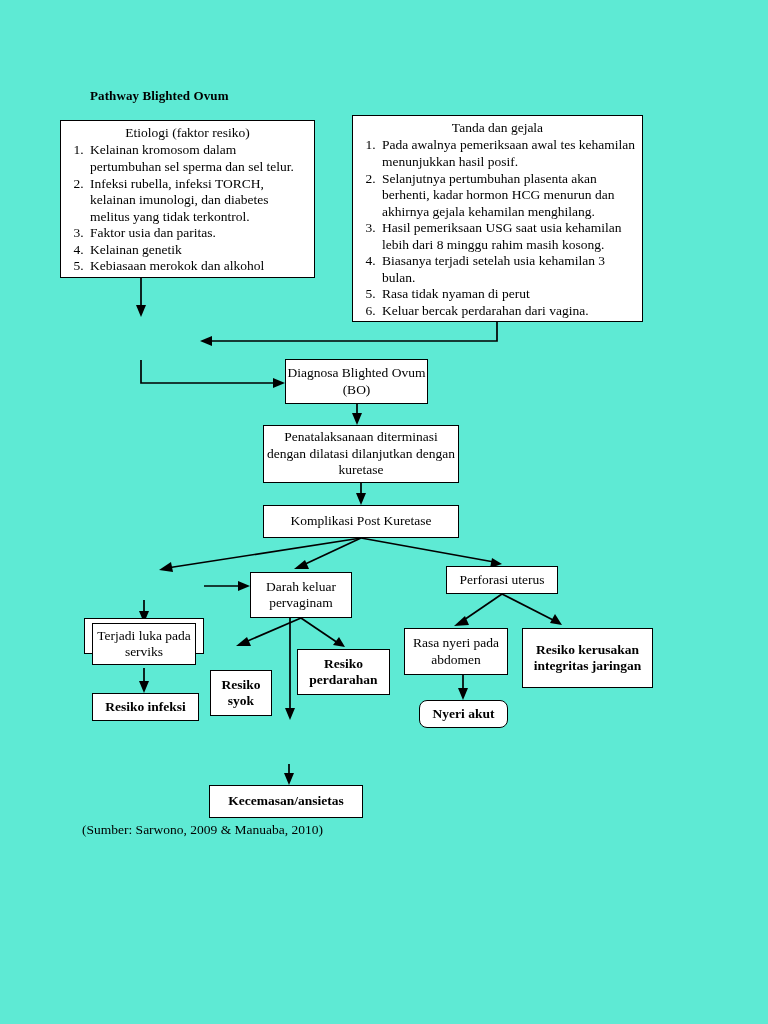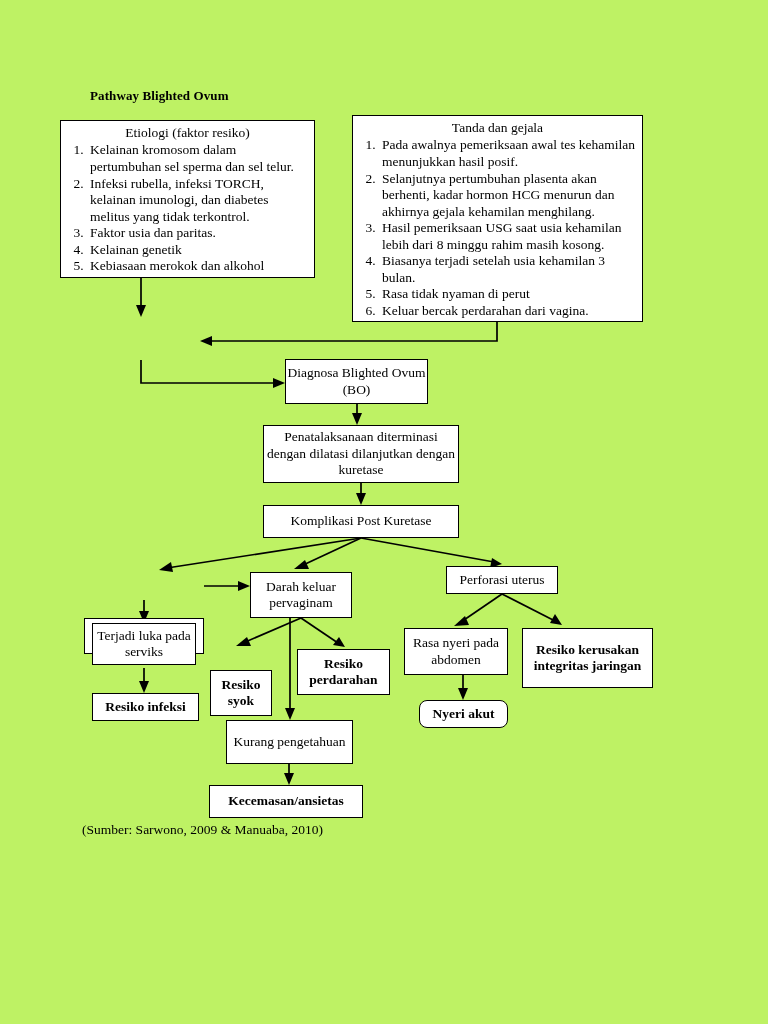--- a/index.html
+++ b/index.html
@@ -5,21 +5,21 @@
 <style>
   html, body {
     margin: 0;
     padding: 0;
     background: #ffffff;
   }
   #page {
     position: relative;
     width: 768px;
     height: 1024px;
-    background: #bef264;
+    background: #5eead4;
     font-family: "Liberation Serif", "DejaVu Serif", serif;
     color: #000000;
     overflow: hidden;
   }
   .node {
     position: absolute;
     box-sizing: border-box;
     border: 1.6px solid #000000;
     background: #ffffff;
     display: flex;
@@ -213,23 +213,20 @@
   </div>
 
   <div class="node b" style="left:92px; top:693px; width:107px; height:28px; font-size:13.5px;">
     <span class="label">Resiko infeksi</span>
   </div>
 
   <div class="node b" style="left:419px; top:700px; width:89px; height:28px; font-size:13.5px;border-radius:8px;">
     <span class="label">Nyeri akut</span>
   </div>
 
-  <div class="node" style="left:226px; top:720px; width:127px; height:44px; font-size:13.5px;">
-    <span class="label">Kurang pengetahuan</span>
-  </div>
 
   <div class="node b" style="left:209px; top:785px; width:154px; height:33px; font-size:13.5px;">
     <span class="label">Kecemasan/ansietas</span>
   </div>
 
   <div class="caption" style="left:82px; top:822px;">(Sumber: Sarwono, 2009 &amp; Manuaba, 2010)</div>
 
 </div>
 
 </body></html>

